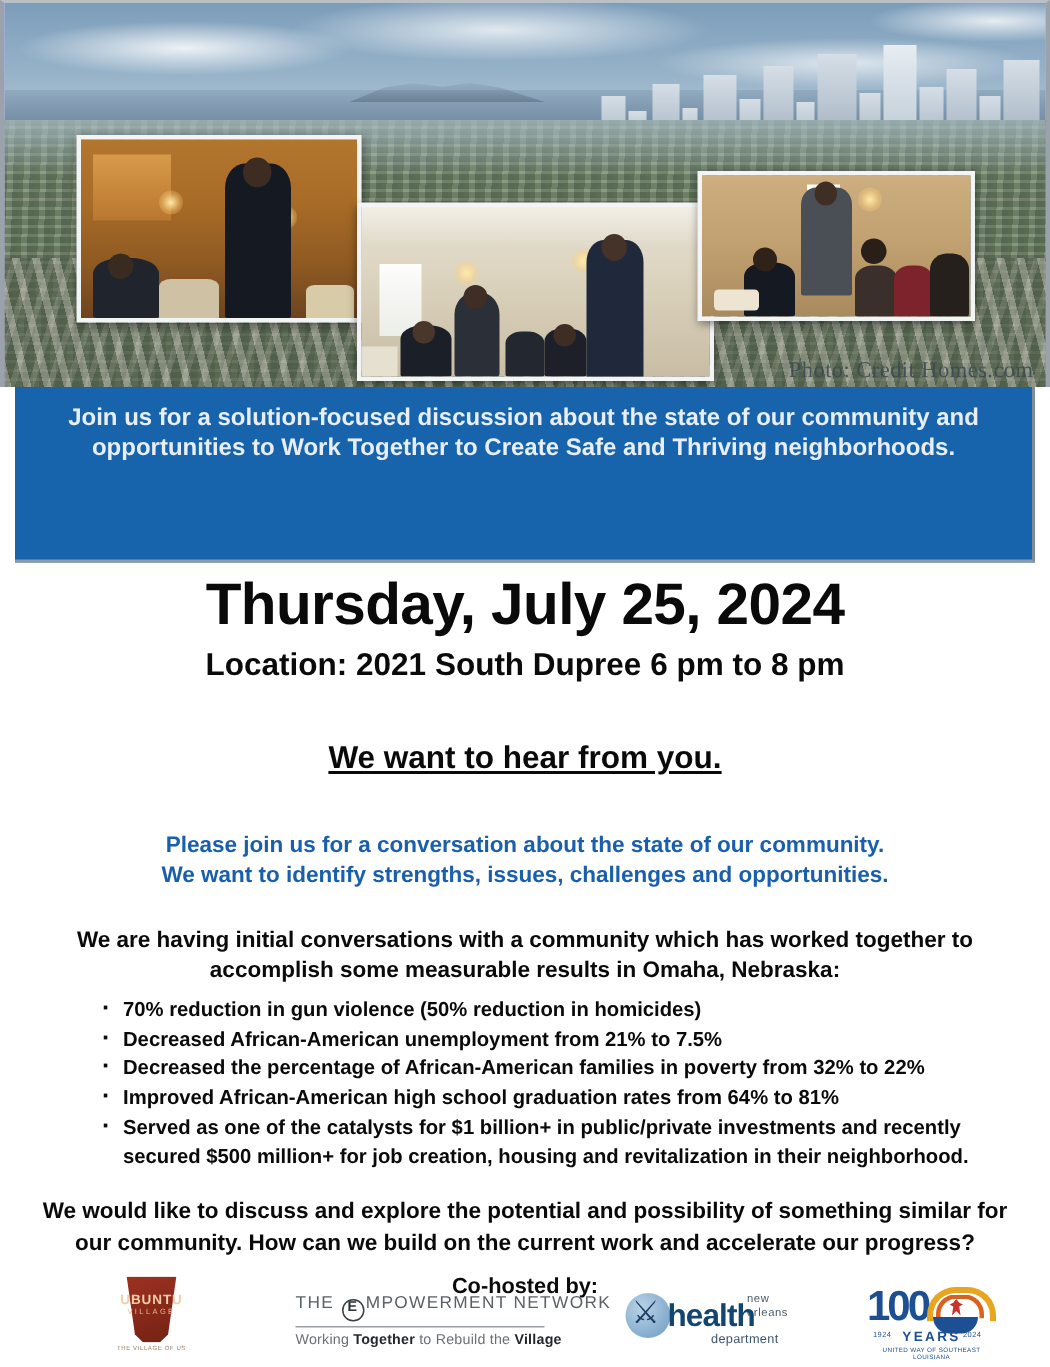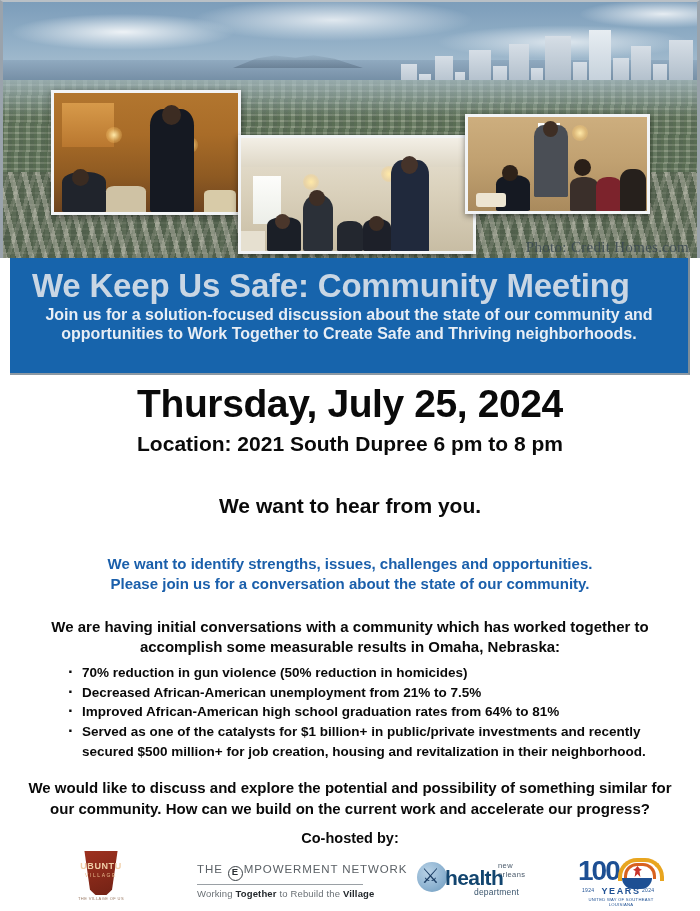--- a/index.html
+++ b/index.html
@@ -202,20 +202,21 @@
   }
   .location-line {
     font-size: 21px;
     font-weight: bold;
     margin: 9px 0 0 0;
   }
   .hear-line {
     font-size: 21px;
     font-weight: bold;
     margin: 38px 0 0 0;
+    text-decoration: underline;
   }
   .blue-para {
     color: #1a5fab;
     font-size: 15px;
     font-weight: bold;
     line-height: 1.36;
     margin: 36px 0 0 0;
   }
   .intro-para {
     font-size: 15px;
@@ -480,40 +481,40 @@
       <div class="head" style="left:106px;top:42px;width:17px;height:17px;background:#2a1f18;"></div>
       <div class="fig red" style="left:128px;bottom:0;width:26px;height:34px;"></div>
       <div class="fig" style="left:152px;bottom:0;width:26px;height:42px;background:#26201c;"></div>
       <div class="win" style="left:8px;bottom:4px;width:30px;height:14px;background:#ede5d2;border-radius:3px;"></div>
     </div>
 
     <div class="photo-credit">Photo:  Credit Homes.com</div>
   </div>
 
   <div class="banner">
-    <div class="banner-title">We Keep Us Safe:  Community Meeting</div>
     <div class="banner-sub">Join us for a solution-focused discussion about the state of our community and</div>
     <div class="banner-sub">opportunities to Work Together to Create Safe and Thriving neighborhoods.</div>
   </div>
 
   <div class="body-wrap">
     <div class="date-line">Thursday, July 25, 2024</div>
     <div class="location-line">Location: 2021 South Dupree   6 pm to 8 pm</div>
     <div class="hear-line">We want to hear from you.</div>
 
     <div class="blue-para">
+      <div>Please join us for a conversation about the state of our community.</div>
       <div>We want to identify strengths, issues, challenges and opportunities.</div>
-      <div>Please join us for a conversation about the state of our community.</div>
     </div>
 
     <div class="intro-para">We are having initial conversations with a community which has worked together to accomplish some measurable results in Omaha, Nebraska:</div>
 
     <ul class="bullets">
       <li>70% reduction in gun violence (50% reduction in homicides)</li>
       <li>Decreased African-American unemployment from 21% to 7.5%</li>
+      <li>Decreased the percentage of African-American families in poverty from 32% to 22%</li>
       <li>Improved African-American high school graduation rates from 64% to 81%</li>
       <li>Served as one of the catalysts for $1 billion+ in public/private investments and recently secured $500 million+ for job creation, housing and revitalization in their neighborhood.</li>
     </ul>
 
     <div class="closing-para">We would like to discuss and explore the potential and possibility of something similar for our community.  How can we build on the current work and accelerate our progress?</div>
     <div class="cohost">Co-hosted by:</div>
   </div>
 
   <div class="logos">
 

